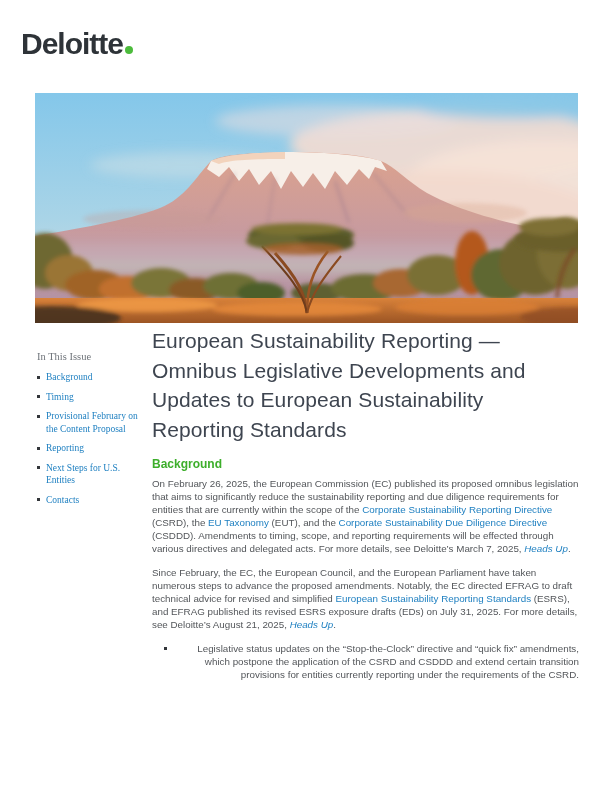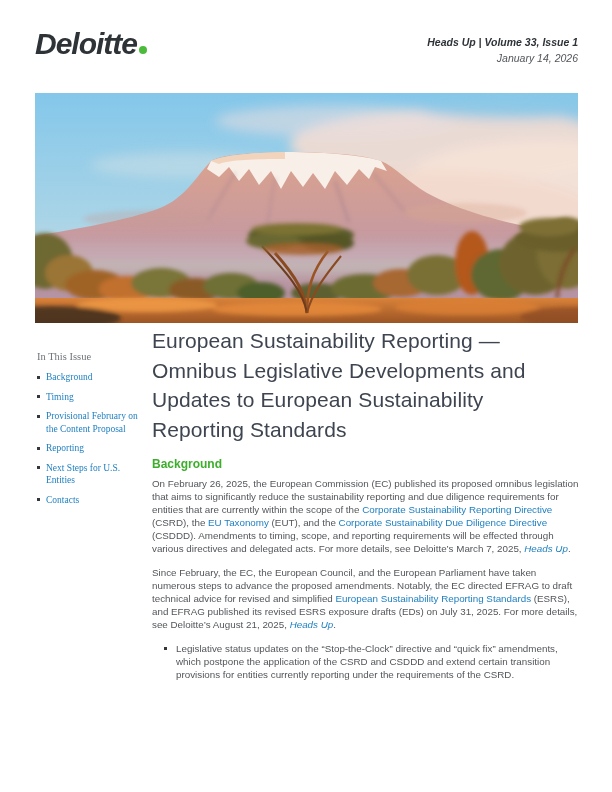--- a/index.html
+++ b/index.html
@@ -10,27 +10,26 @@
     height: 792px;
     background: #ffffff;
     font-family: "Liberation Sans", sans-serif;
     overflow: hidden;
     margin: 0 auto;
   }
 
   
   .masthead {
     position: absolute;
-    left: 35px;
+    left: 21px;
     right: 34px;
     top: 27px;
     display: flex;
     justify-content: space-between;
     align-items: flex-start;
-    font-style: italic;
   }
   .logo {
     font-size: 30px;
     font-weight: 700;
     letter-spacing: -1px;
     color: #2E3338;
     line-height: 34px;
   }
   .logo .dot {
     display: inline-block;
@@ -114,43 +113,39 @@
     line-height: 14px;
   }
   .para {
     font-size: 9.8px;
     line-height: 13px;
     color: #53565A;
     margin: 0 0 11px 0;
   }
   .inline-link { color: #1D7FC0; text-decoration: none; cursor: pointer; }
   .italic { font-style: italic; }
-  .bullets { list-style: none; margin: 2px 0 0 0; padding: 0 0 0 12px; }
+  .bullets { list-style: none; margin: 2px 0 0 0; padding: 0 0 0 12px; text-align: right; }
   .bullets li {
     display: flex;
     align-items: flex-start;
     gap: 9px;
     font-size: 9.8px;
     line-height: 13px;
     color: #53565A;
   }
   .bullets .sq { margin-top: 5px; }
 </style>
 </head>
 <body>
 
 <div class="page">
 
   <header class="masthead">
     <div class="logo">
       <span>Deloitte</span><span class="dot"></span>
-    </div>
-    <div class="pub-info">
-      <div class="pub-line">Heads Up | Volume 33, Issue 1</div>
-      <div class="pub-date">January 14, 2026</div>
     </div>
   </header>
 
   <div class="hero">
     <svg viewBox="0 0 543 230" preserveAspectRatio="none">
       <defs>
         <linearGradient id="sky" x1="0" y1="0" x2="0" y2="1">
           <stop offset="0" stop-color="#84C7EA"></stop>
           <stop offset="0.55" stop-color="#A9D4E7"></stop>
           <stop offset="1" stop-color="#D9DFDC"></stop>

